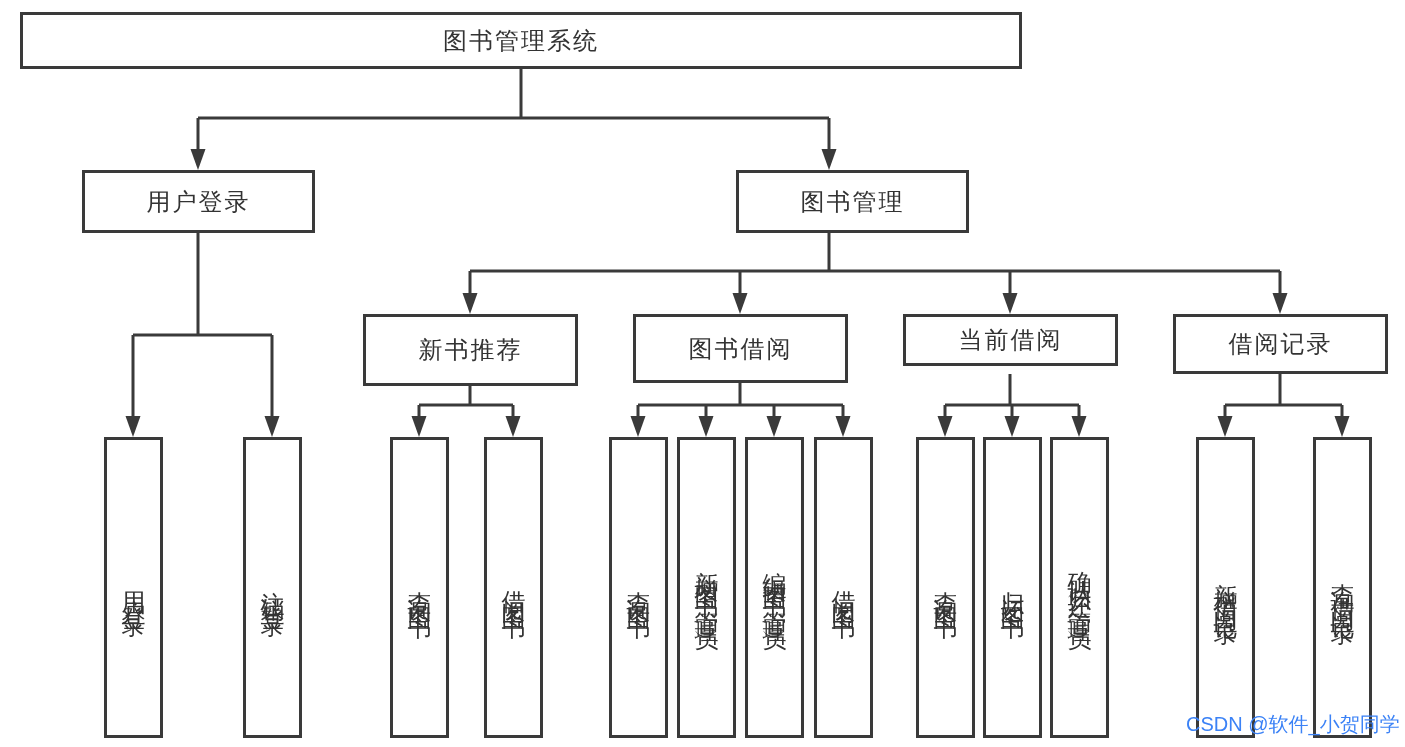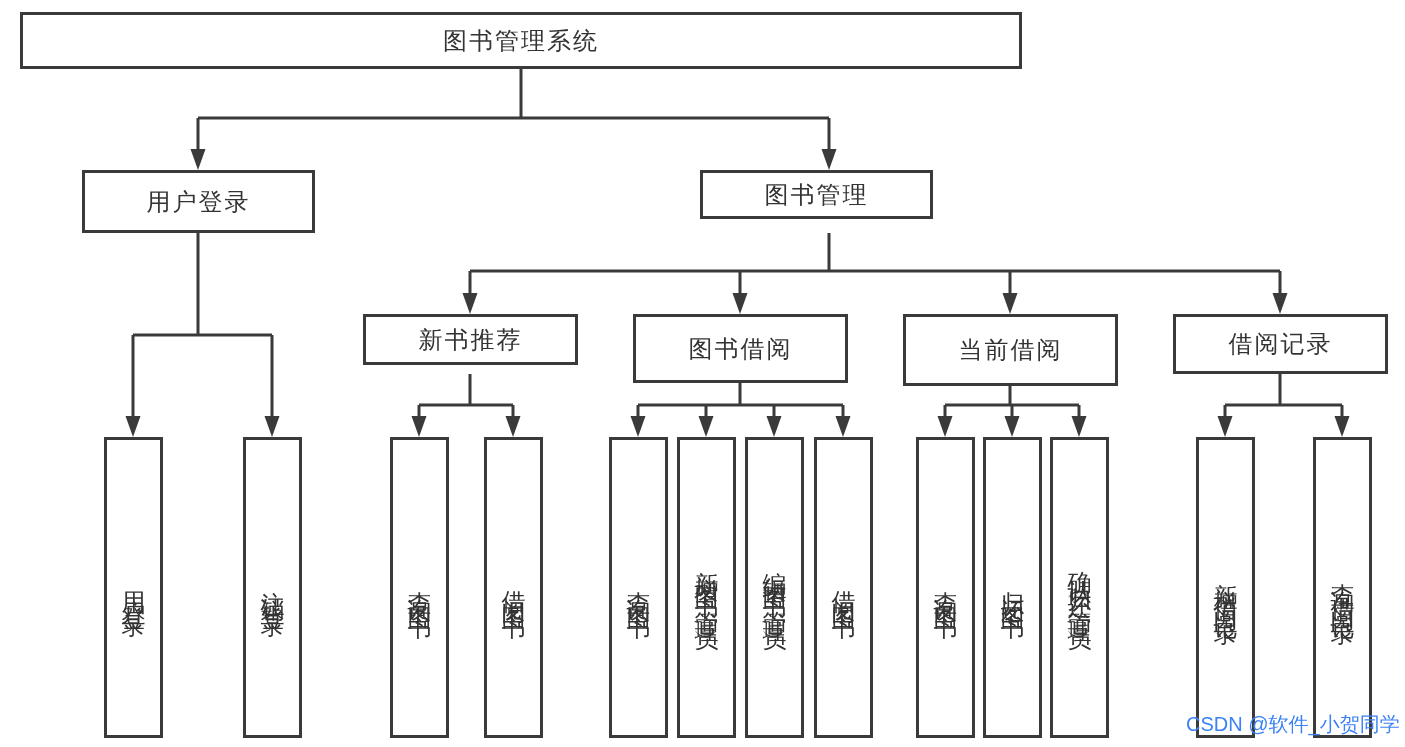--- a/index.html
+++ b/index.html
@@ -84,31 +84,31 @@
       <polygon points="1334.5,416 1349.5,416 1342,437" fill="#3a3a3a"></polygon>
     </svg>
 
   <div class="node hnode" style="left:20px; top:12px; width:1002px; height:57px;">
     <span class="label">图书管理系统</span>
   </div>
 
   <div class="node hnode" style="left:82px; top:170px; width:233px; height:63px;">
     <span class="label">用户登录</span>
   </div>
-  <div class="node hnode" style="left:700px; top:170px; width:233px; height:49px;text-align:center;">
+  <div class="node hnode" style="left:736px; top:170px; width:233px; height:63px;text-align:center;">
     <span class="label">图书管理</span>
   </div>
 
-  <div class="node hnode" style="left:363px; top:314px; width:215px; height:51px;">
+  <div class="node hnode" style="left:363px; top:314px; width:215px; height:72px;">
     <span class="label">新书推荐</span>
   </div>
   <div class="node hnode" style="left:633px; top:314px; width:215px; height:69px;">
     <span class="label">图书借阅</span>
   </div>
-  <div class="node hnode" style="left:903px; top:314px; width:215px; height:72px;">
+  <div class="node hnode" style="left:903px; top:314px; width:215px; height:52px;">
     <span class="label">当前借阅</span>
   </div>
   <div class="node hnode" style="left:1173px; top:314px; width:215px; height:60px;">
     <span class="label">借阅记录</span>
   </div>
 
   <div class="node leaf" style="left:104px; top:437px; width:59px; height:301px;">
     <span class="label">用户登录</span>
   </div>
   <div class="node leaf" style="left:243px; top:437px; width:59px; height:301px;">

